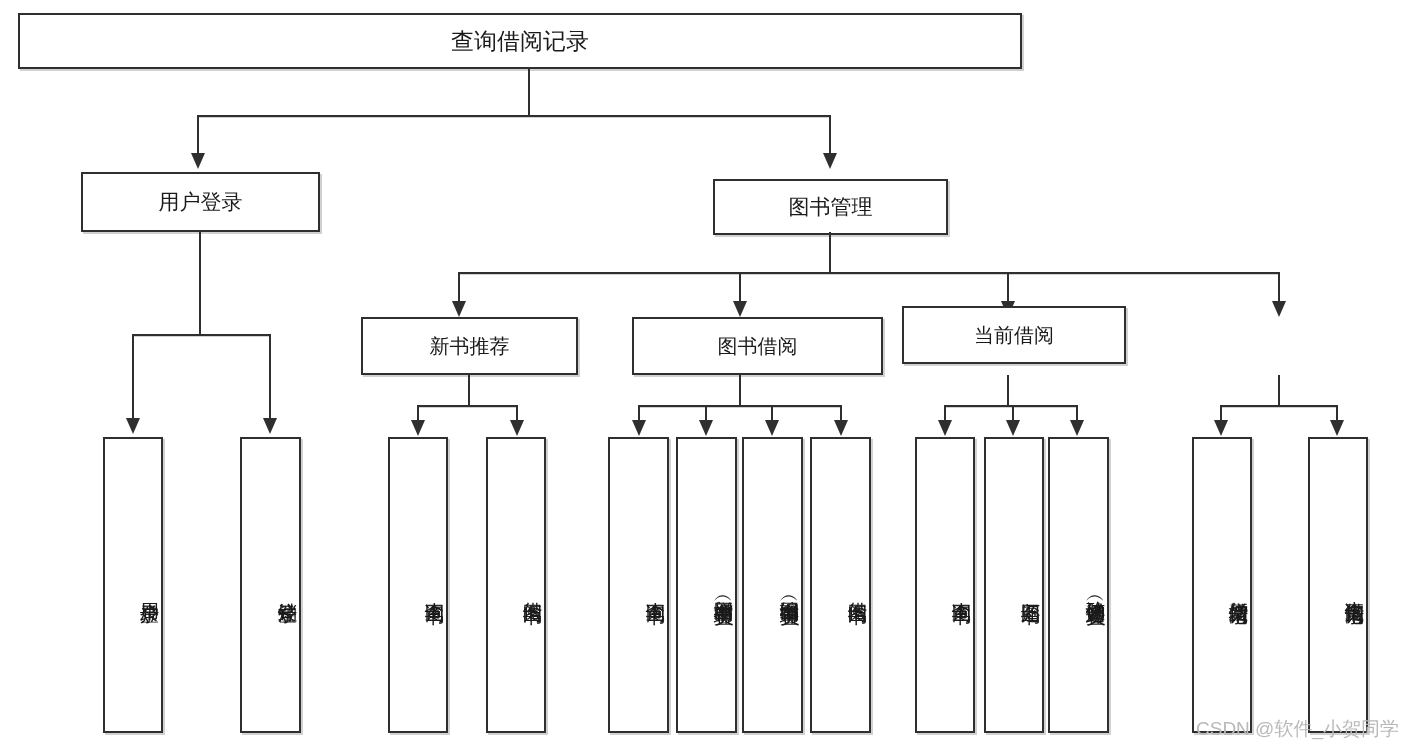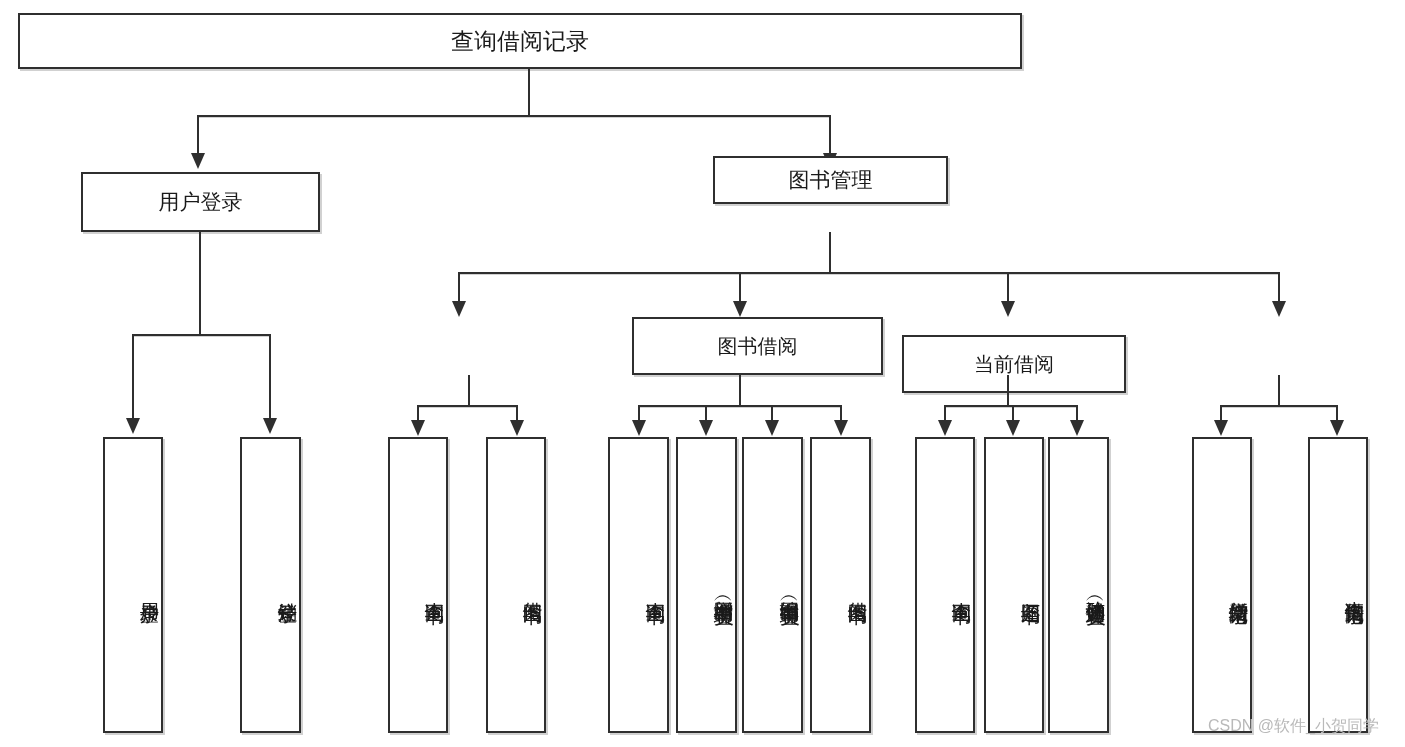--- a/index.html
+++ b/index.html
@@ -60,25 +60,24 @@
   .arrow{
     position:absolute;
     width:0;height:0;
     border-left:7px solid transparent;
     border-right:7px solid transparent;
     border-top:16px solid #2f2f2f;
   }
   
   #watermark{
     position:absolute;
-    font-size:16px;
+    font-size:19px;
     color:#b9b9b9;
     white-space:nowrap;
     user-select:none;
-    margin-left:12px;
   }
 </style>
 </head>
 <body>
 
 <div id="canvas">
 
   <div class="node root" style="left:18px;top:13px;width:1004px;height:56px;">
     <span class="lbl">查询借阅记录</span>
   </div>
@@ -89,21 +88,21 @@
 
   <div class="edge vline" style="left:197px;top:115px;width:2px;height:40px;"></div>
   <div class="arrow" style="left:191px;top:153px;"></div>
   <div class="edge vline" style="left:829px;top:115px;width:2px;height:40px;"></div>
   <div class="arrow" style="left:823px;top:153px;"></div>
 
   <div class="node lvl1" style="left:81px;top:172px;width:239px;height:60px;">
     <span class="lbl">用户登录</span>
   </div>
 
-  <div class="node lvl1" style="left:713px;top:156px;width:235px;height:48px;">
+  <div class="node lvl1" style="left:713px;top:179px;width:235px;height:56px;">
     <span class="lbl">图书管理</span>
   </div>
 
   <div class="edge vline" style="left:199px;top:232px;width:2px;height:104px;"></div>
   <div class="edge hline" style="left:132px;top:334px;width:138px;height:2px;"></div>
   <div class="edge vline" style="left:132px;top:334px;width:2px;height:86px;"></div>
   <div class="arrow" style="left:126px;top:418px;"></div>
   <div class="edge vline" style="left:269px;top:334px;width:2px;height:86px;"></div>
   <div class="arrow" style="left:263px;top:418px;"></div>
 
@@ -111,24 +110,27 @@
   <div class="edge hline" style="left:458px;top:272px;width:822px;height:2px;"></div>
   <div class="edge vline" style="left:458px;top:272px;width:2px;height:32px;"></div>
   <div class="arrow" style="left:452px;top:301px;"></div>
   <div class="edge vline" style="left:739px;top:272px;width:2px;height:32px;"></div>
   <div class="arrow" style="left:733px;top:301px;"></div>
   <div class="edge vline" style="left:1007px;top:272px;width:2px;height:32px;"></div>
   <div class="arrow" style="left:1001px;top:301px;"></div>
   <div class="edge vline" style="left:1278px;top:272px;width:2px;height:32px;"></div>
   <div class="arrow" style="left:1272px;top:301px;"></div>
 
+  <div class="node lvl2" style="left:361px;top:317px;width:217px;height:58px;">
+    <span class="lbl">新书推荐</span>
+  </div>
   <div class="node lvl2" style="left:632px;top:317px;width:251px;height:58px;">
     <span class="lbl">图书借阅</span>
   </div>
-  <div class="node lvl2" style="left:902px;top:335px;width:224px;height:58px;">
+  <div class="node lvl2" style="left:902px;top:306px;width:224px;height:58px;">
     <span class="lbl">当前借阅</span>
   </div>
 
   <div class="edge vline" style="left:468px;top:375px;width:2px;height:32px;"></div>
   <div class="edge hline" style="left:417px;top:405px;width:101px;height:2px;"></div>
   <div class="edge vline" style="left:417px;top:405px;width:2px;height:18px;"></div>
   <div class="arrow" style="left:411px;top:420px;"></div>
   <div class="edge vline" style="left:516px;top:405px;width:2px;height:18px;"></div>
   <div class="arrow" style="left:510px;top:420px;"></div>
 

